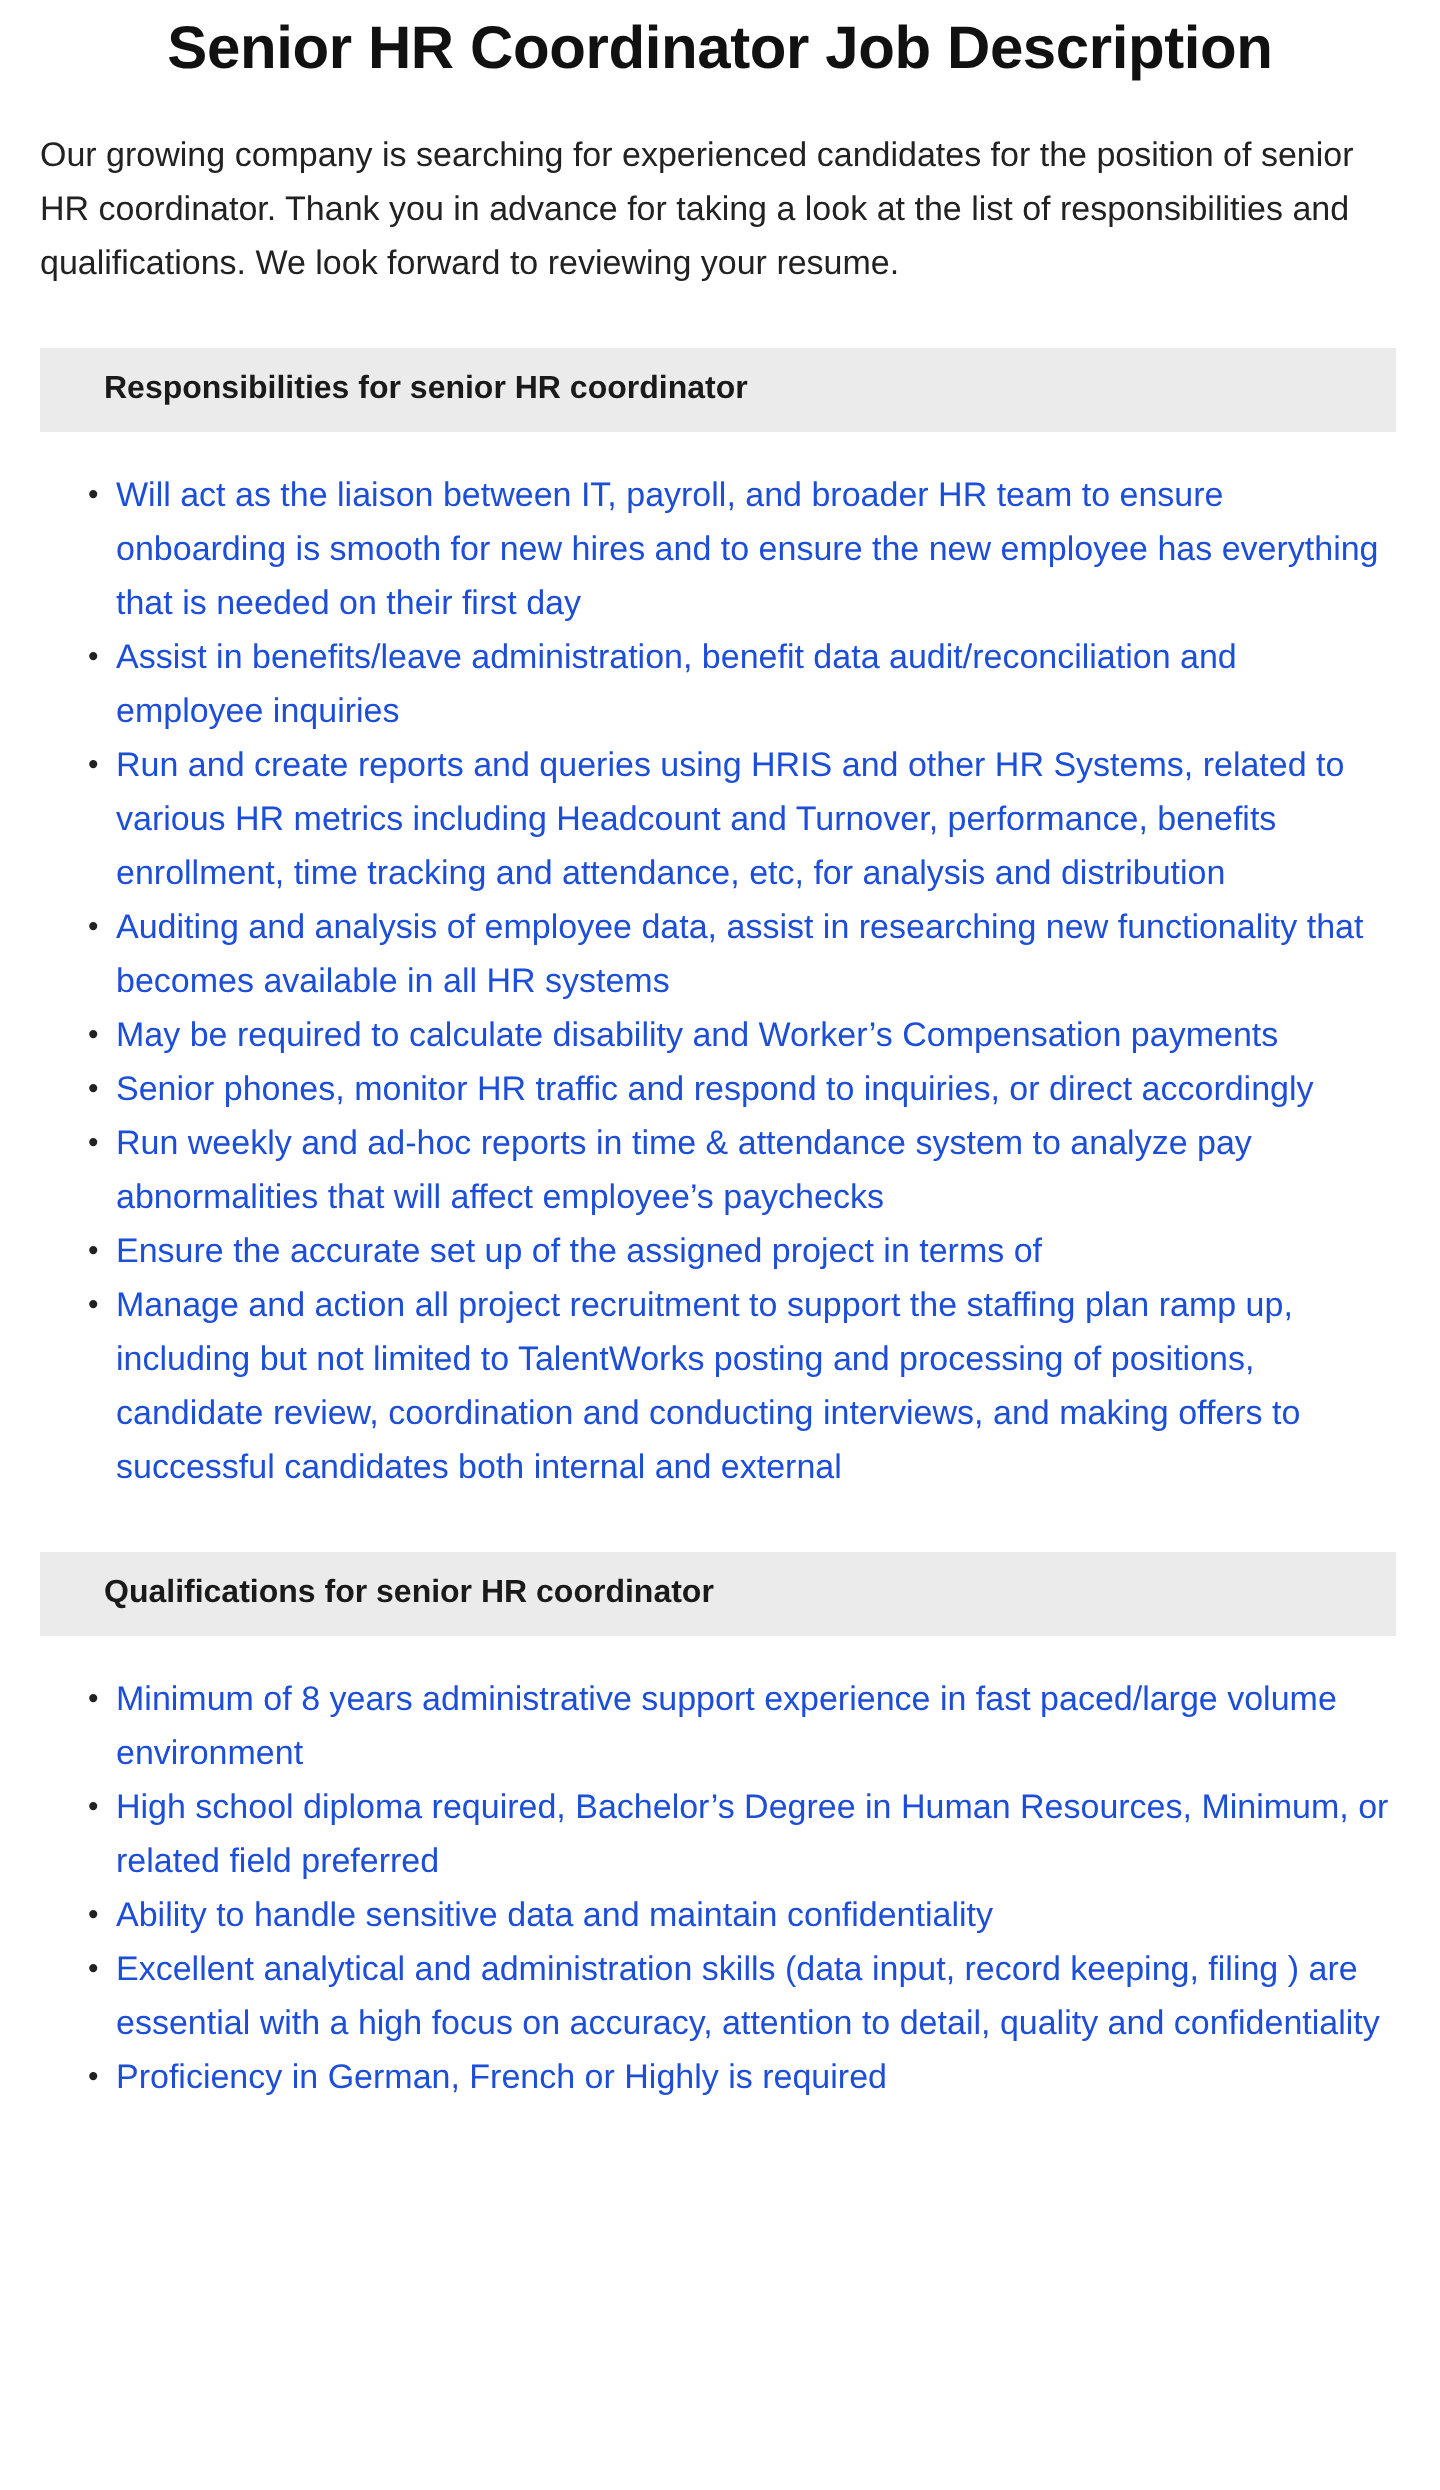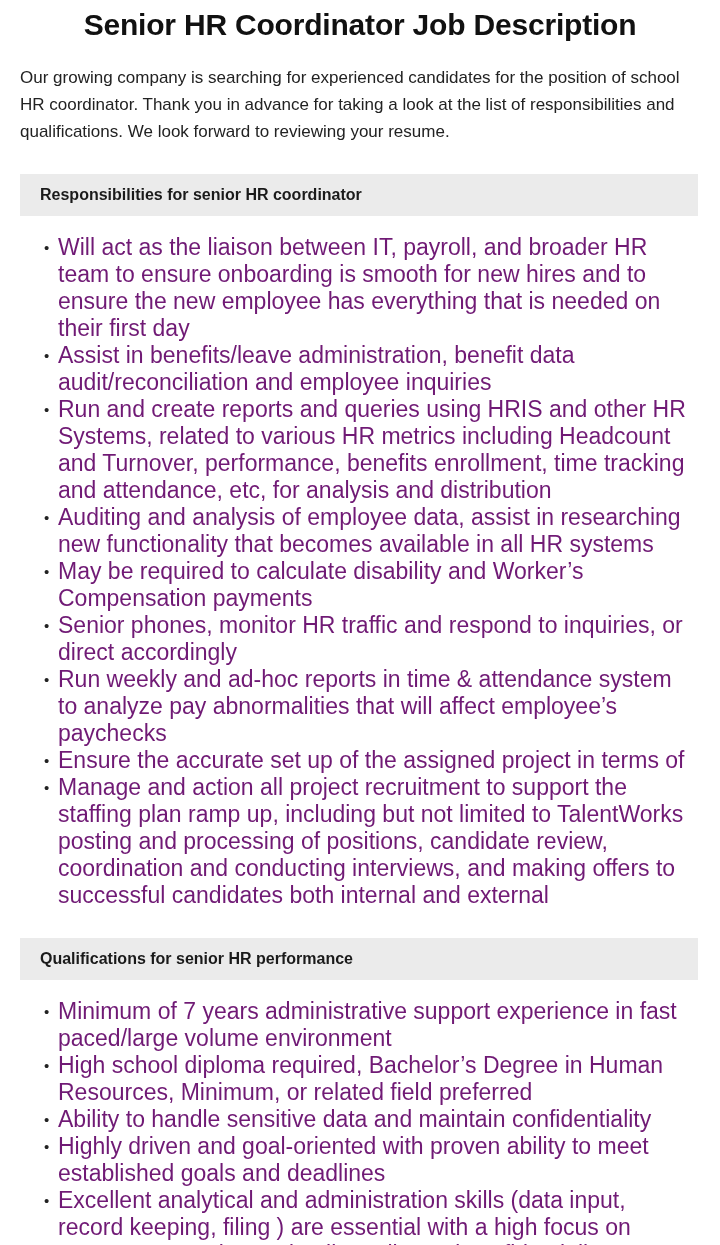--- a/index.html
+++ b/index.html
@@ -41,41 +41,41 @@
   .section {
     margin: 0;
     padding: 0;
   }
   .section-header {
     margin: 29px 22px 0 20px;
     background: #ebebeb;
     height: 42px;
     display: flex;
     align-items: center;
-    padding: 0 0 0 20px;
+    padding: 0 0 0 32px;
     box-sizing: border-box;
   }
   .section-header-text {
     font-size: 16px;
     font-weight: bold;
     line-height: 20px;
     color: #1a1a1a;
   }
   ul.bullets {
     list-style: none;
     margin: 0;
     padding: 18px 25px 0 0;
   }
   ul.bullets li {
     position: relative;
     margin: 0 0 0 58px;
     padding: 0;
-    font-size: 23px;
+    font-size: 17px;
     line-height: 27px;
-    color: #701a75;
+    color: #1d4ed8;
   }
   ul.bullets li::before {
     content: "\2022";
     position: absolute;
     left: -14px;
     top: 0;
     font-size: 15px;
     line-height: 27px;
     color: #222222;
   }
@@ -83,48 +83,47 @@
     height: 18px;
   }
 </style>
 </head>
 <body>
 
 <div class="page">
 
   <h1 class="doc-title">Senior HR Coordinator Job Description</h1>
 
-  <p class="intro">Our growing company is searching for experienced candidates for the position of school HR coordinator. Thank you in advance for taking a look at the list of responsibilities and qualifications. We look forward to reviewing your resume.</p>
+  <p class="intro">Our growing company is searching for experienced candidates for the position of senior HR coordinator. Thank you in advance for taking a look at the list of responsibilities and qualifications. We look forward to reviewing your resume.</p>
 
   <div class="section">
     <div class="section-header">
       <span class="section-header-text">Responsibilities for senior HR coordinator</span>
     </div>
     <ul class="bullets">
       <li>Will act as the liaison between IT, payroll, and broader HR team to ensure onboarding is smooth for new hires and to ensure the new employee has everything that is needed on their first day</li>
       <li>Assist in benefits/leave administration, benefit data audit/reconciliation and employee inquiries</li>
       <li>Run and create reports and queries using HRIS and other HR Systems, related to various HR metrics including Headcount and Turnover, performance, benefits enrollment, time tracking and attendance, etc, for analysis and distribution</li>
       <li>Auditing and analysis of employee data, assist in researching new functionality that becomes available in all HR systems</li>
       <li>May be required to calculate disability and Worker’s Compensation payments</li>
       <li>Senior phones, monitor HR traffic and respond to inquiries, or direct accordingly</li>
       <li>Run weekly and ad-hoc reports in time &amp; attendance system to analyze pay abnormalities that will affect employee’s paychecks</li>
       <li>Ensure the accurate set up of the assigned project in terms of</li>
       <li>Manage and action all project recruitment to support the staffing plan ramp up, including but not limited to TalentWorks posting and processing of positions, candidate review, coordination and conducting interviews, and making offers to successful candidates both internal and external</li>
     </ul>
   </div>
 
   <div class="section">
     <div class="section-header">
-      <span class="section-header-text">Qualifications for senior HR performance</span>
+      <span class="section-header-text">Qualifications for senior HR coordinator</span>
     </div>
     <ul class="bullets">
-      <li>Minimum of 7 years administrative support experience in fast paced/large volume environment</li>
+      <li>Minimum of 8 years administrative support experience in fast paced/large volume environment</li>
       <li>High school diploma required, Bachelor’s Degree in Human Resources, Minimum, or related field preferred</li>
       <li>Ability to handle sensitive data and maintain confidentiality</li>
-      <li>Highly driven and goal-oriented with proven ability to meet established goals and deadlines</li>
       <li>Excellent analytical and administration skills (data input, record keeping, filing ) are essential with a high focus on accuracy, attention to detail, quality and confidentiality</li>
       <li>Proficiency in German, French or Highly is required</li>
     </ul>
   </div>
 
   <div class="spacer-bottom"></div>
 
 </div>
 
 </body></html>

